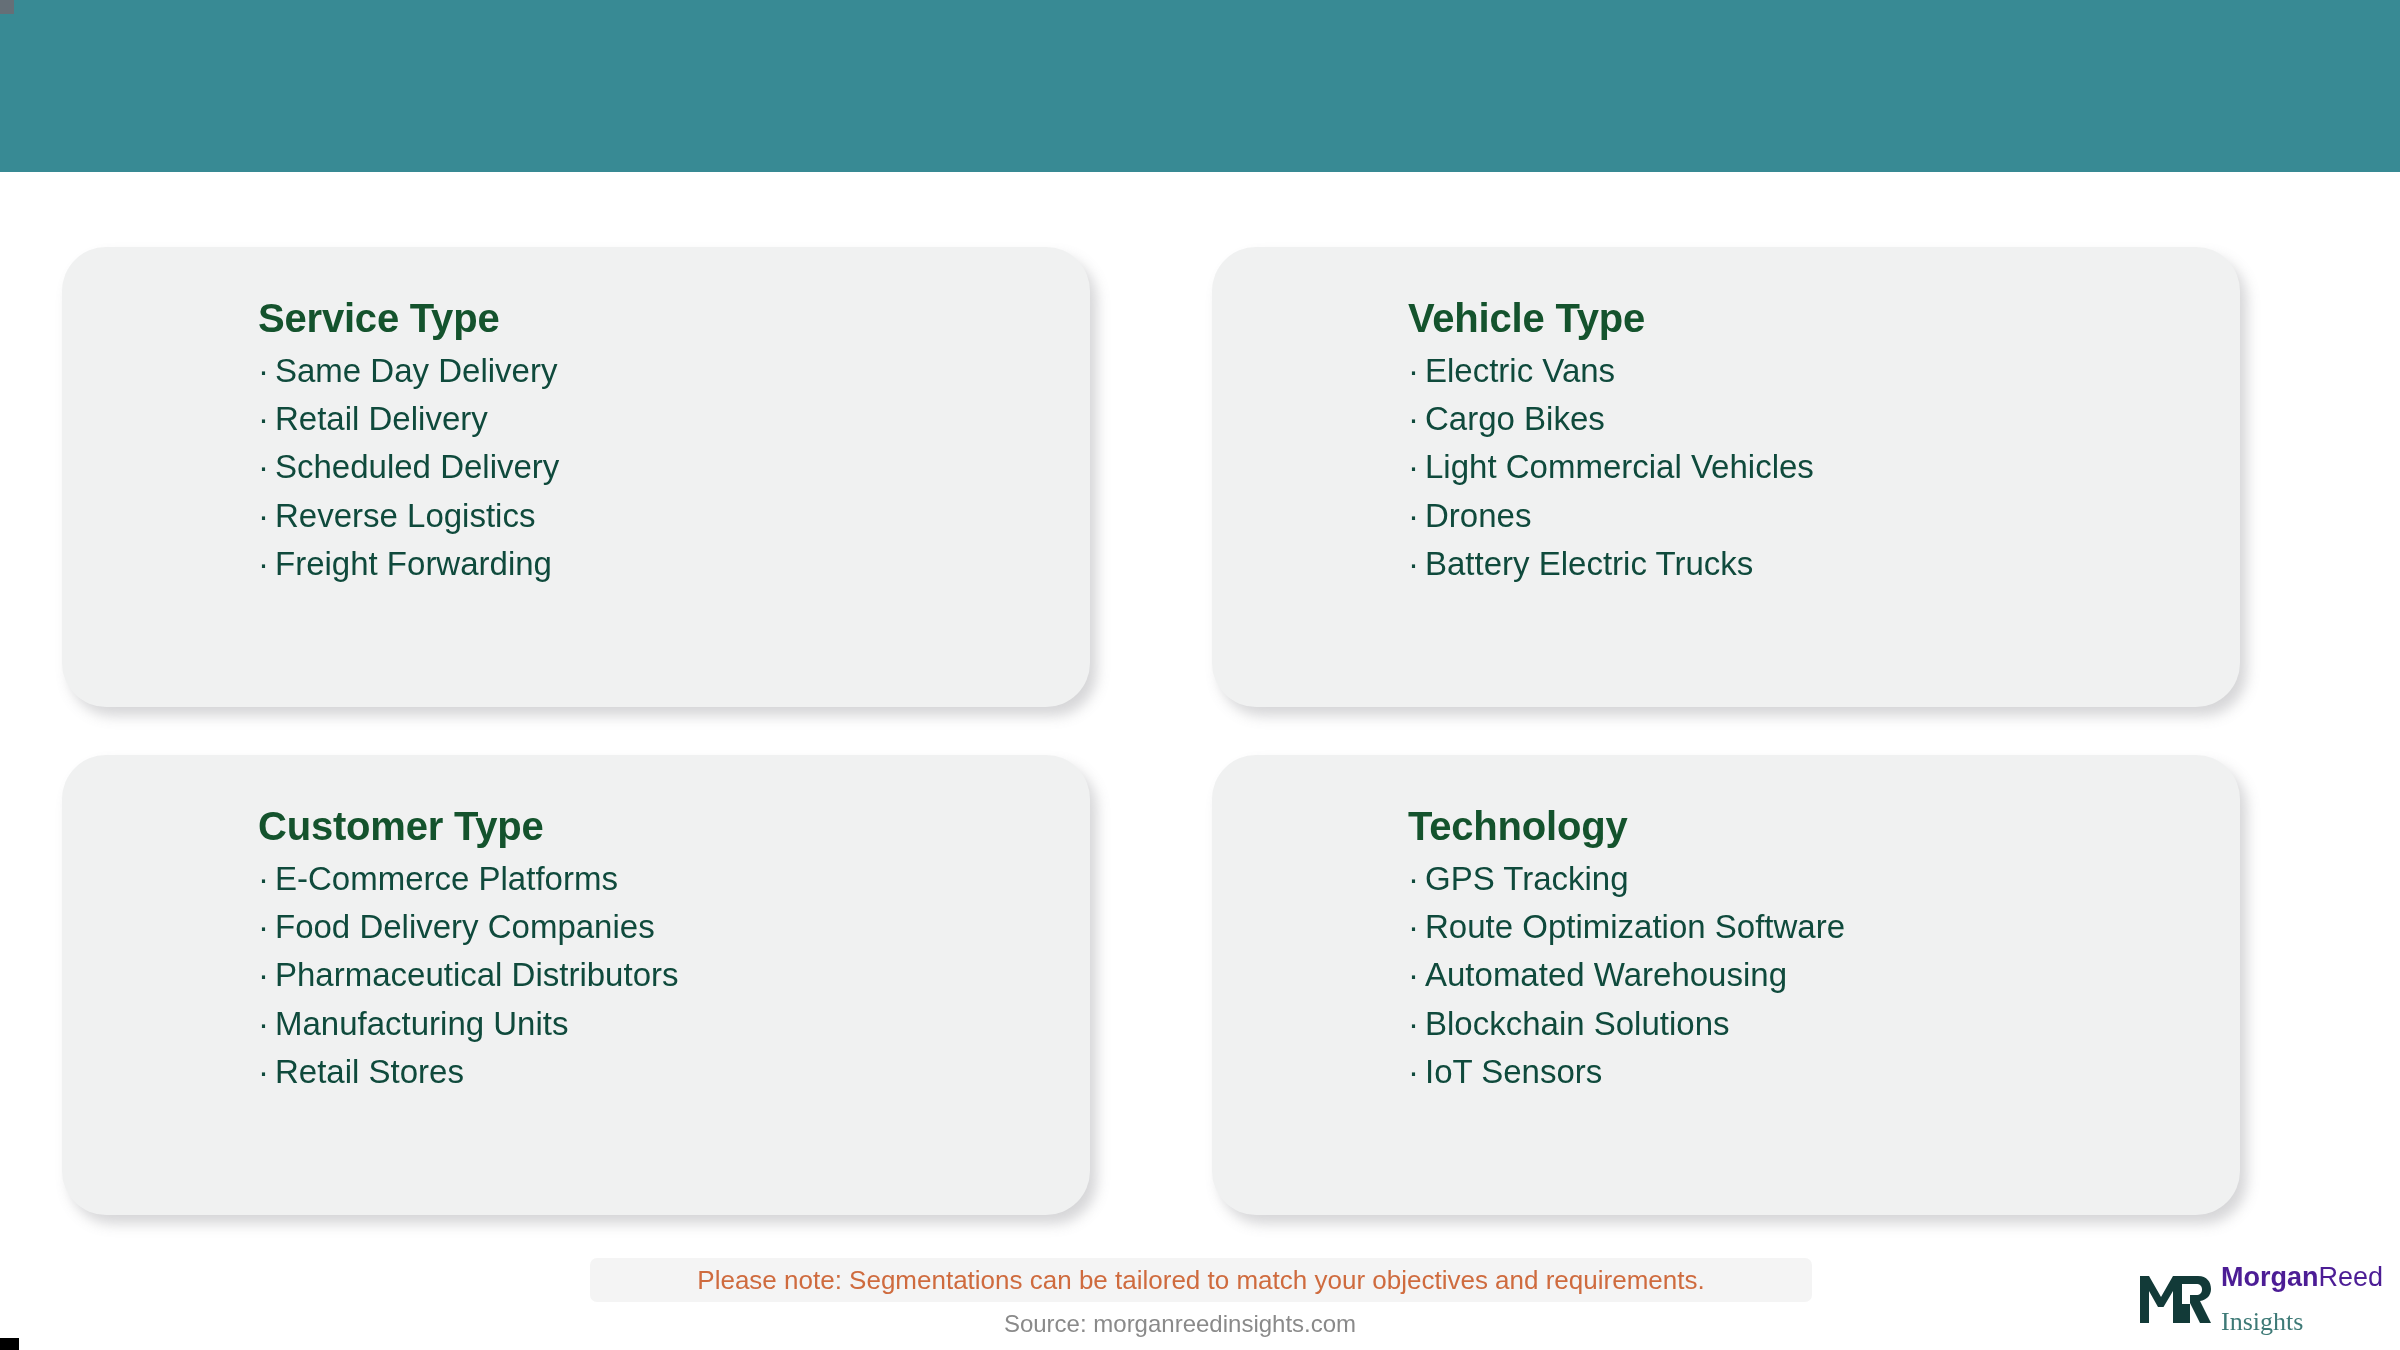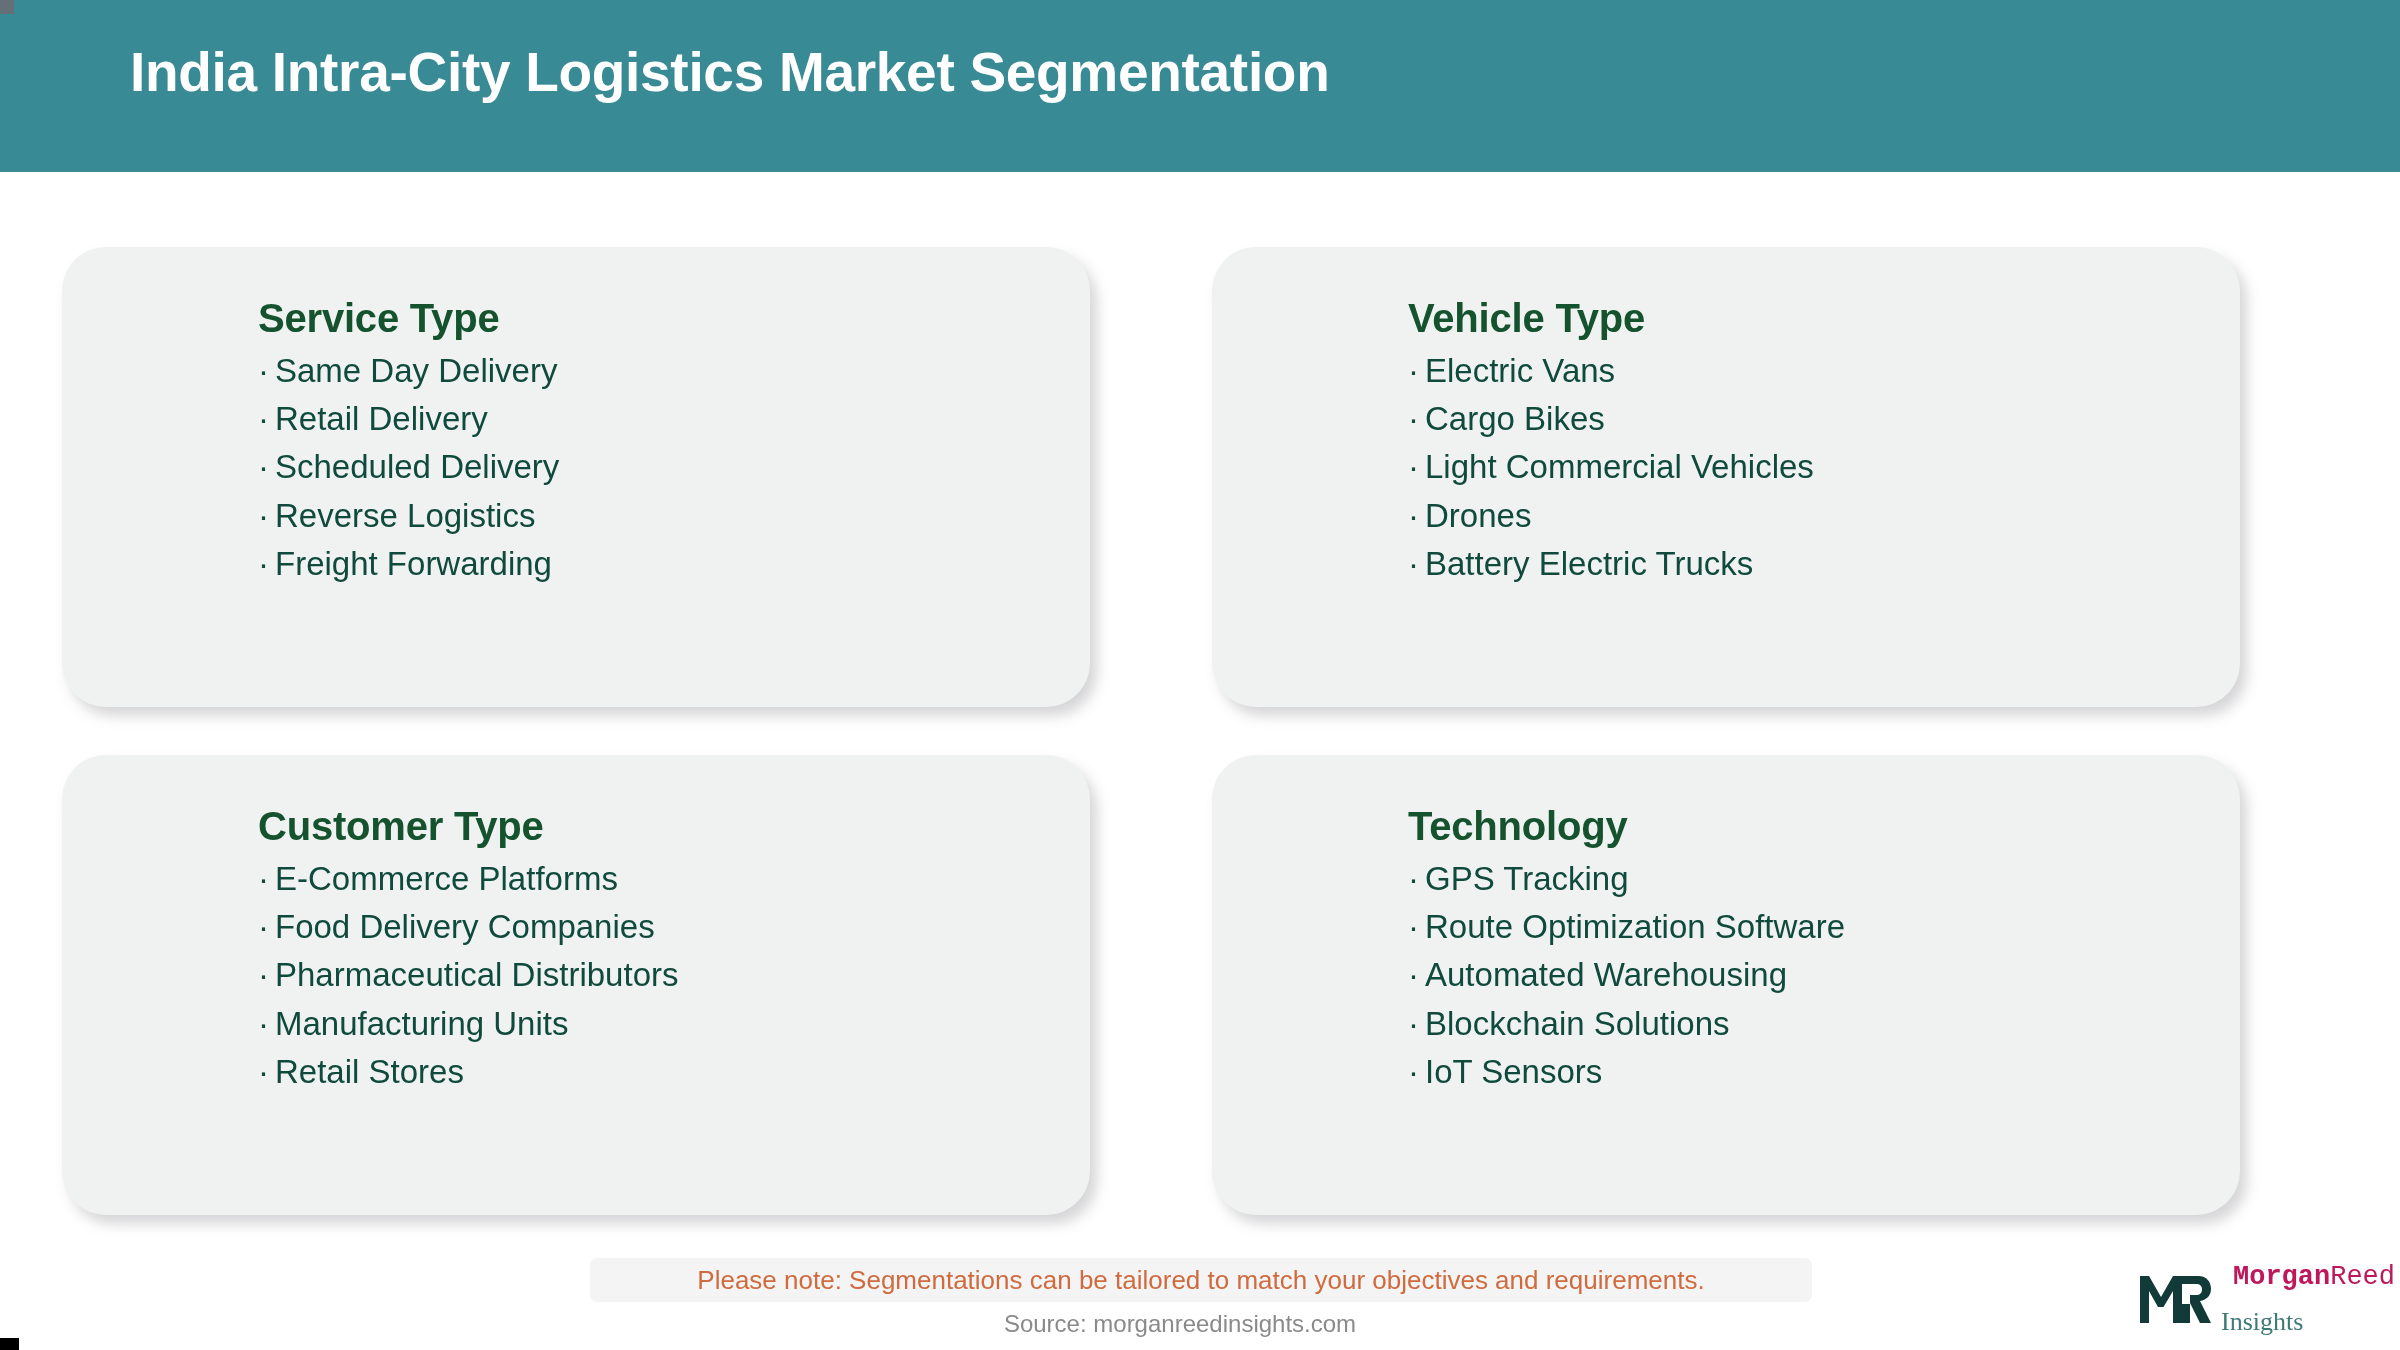--- a/index.html
+++ b/index.html
@@ -150,25 +150,24 @@
     flex: 0 0 auto;
     margin-right: 9px;
   }
   #brand-words {
     display: flex;
     flex-direction: column;
     justify-content: center;
     line-height: 1.0;
   }
   #brand-line-1 {
-    font-family: Liberation Mono, monospace;
+    font-family: Liberation Sans, sans-serif;
     font-size: 27px;
-    color: #be185d;
-    white-space: nowrap;
-    margin-left: 12px;
+    color: #4c1d95;
+    white-space: nowrap;
   }
   #brand-line-1 .bold-part { font-weight: 700; }
   #brand-line-2 {
     font-family: "Liberation Serif", serif;
     font-size: 26px;
     color: #3E7A77;
     white-space: nowrap;
     margin-top: 18px;
   }
   #bottom-left-artifact {
@@ -178,21 +177,20 @@
     width: 19px;
     height: 12px;
     background: #000000;
   }
 </style>
 </head>
 <body>
 
 <div id="header-band">
   <div id="header-corner-nick"></div>
-  <div id="header-title">India Intra-City Logistics Market Segmentation</div>
 </div>
 
 <div id="cards-grid">
 
   <div class="seg-card col-left row-top">
     <div class="card-inner">
       <div class="card-title">Service Type</div>
       <ul class="card-list">
         <li><span class="bullet-glyph">·</span><span>Same Day Delivery</span></li>
         <li><span class="bullet-glyph">·</span><span>Retail Delivery</span></li>

